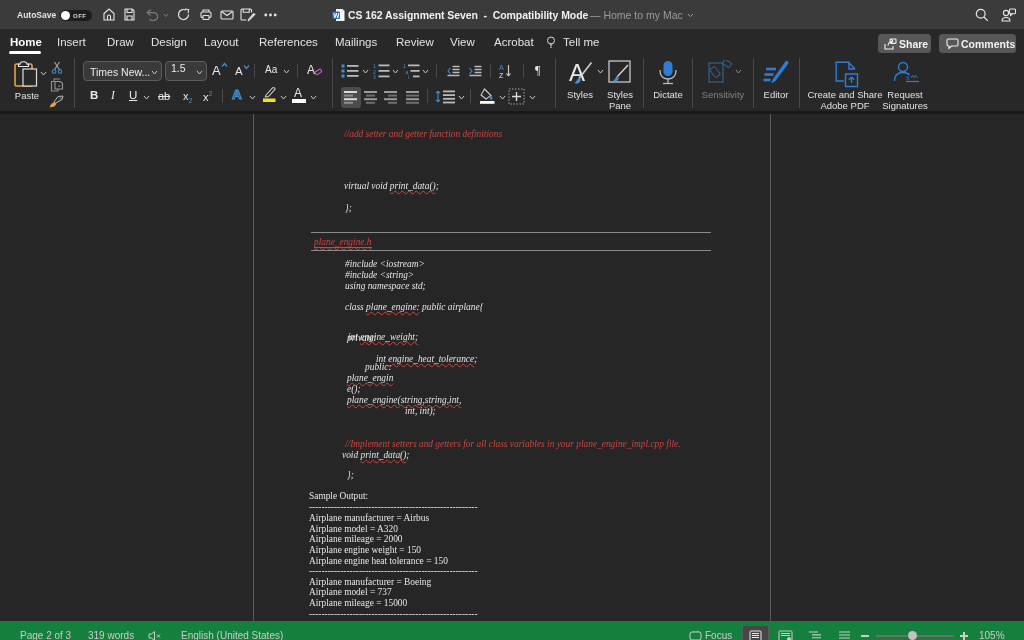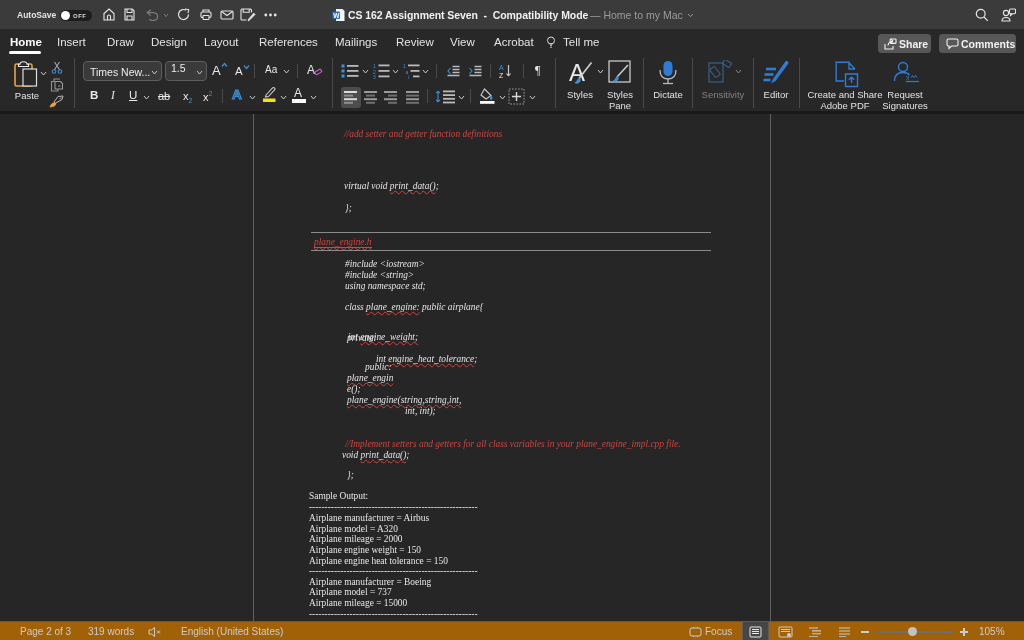--- a/index.html
+++ b/index.html
@@ -30,21 +30,21 @@
   
   .pageline { position:absolute; top:114px; width:1px; height:507px; background:#5f5f5f; }
   .dline { position:absolute; white-space:nowrap; font-family:"Liberation Serif", serif; font-size:9.4px; color:#e6e6e6; font-style:italic; line-height:1; }
   .dline.rm { font-style:normal; }
   .red { color:#cb4540; }
   .sqr { text-decoration:underline; text-decoration-style:wavy; text-decoration-color:#d2423a; text-decoration-thickness:1px; text-underline-offset:0.5px; text-decoration-skip-ink:none; }
   .sqb { text-decoration-style:solid; text-decoration-color:#4f8fd6; text-decoration-thickness:1.4px; text-underline-offset:1.2px; text-decoration-skip-ink:none;text-align:right; }
   .hrule { position:absolute; height:1px; background:#8a8a8a; }
 
   
-  #statusbar { position:absolute; left:0; top:621px; width:1024px; height:19px; background:#a16207; border-top:1px solid #15803d; }
+  #statusbar { position:absolute; left:0; top:621px; width:1024px; height:19px; background:#15803d; border-top:5px solid #15803d; }
   .stxt { position:absolute; color:#cbcbcb; font-size:10px; top:4px; }
 </style>
 </head>
 <body>
 <div id="root">
 
   <div id="titlebar">
     <span class="abs" style="left:17px; top:10px; font-size:8.5px; font-weight:600; color:#e3e3e3;">AutoSave</span>
     <div class="abs" style="left:60px; top:10px; width:32px; height:11px; background:#1d1d1d; border-radius:5.5px;">
       <div class="abs" style="left:1px; top:1px; width:9px; height:9px; background:#fdfdfd; border-radius:50%;"></div>

